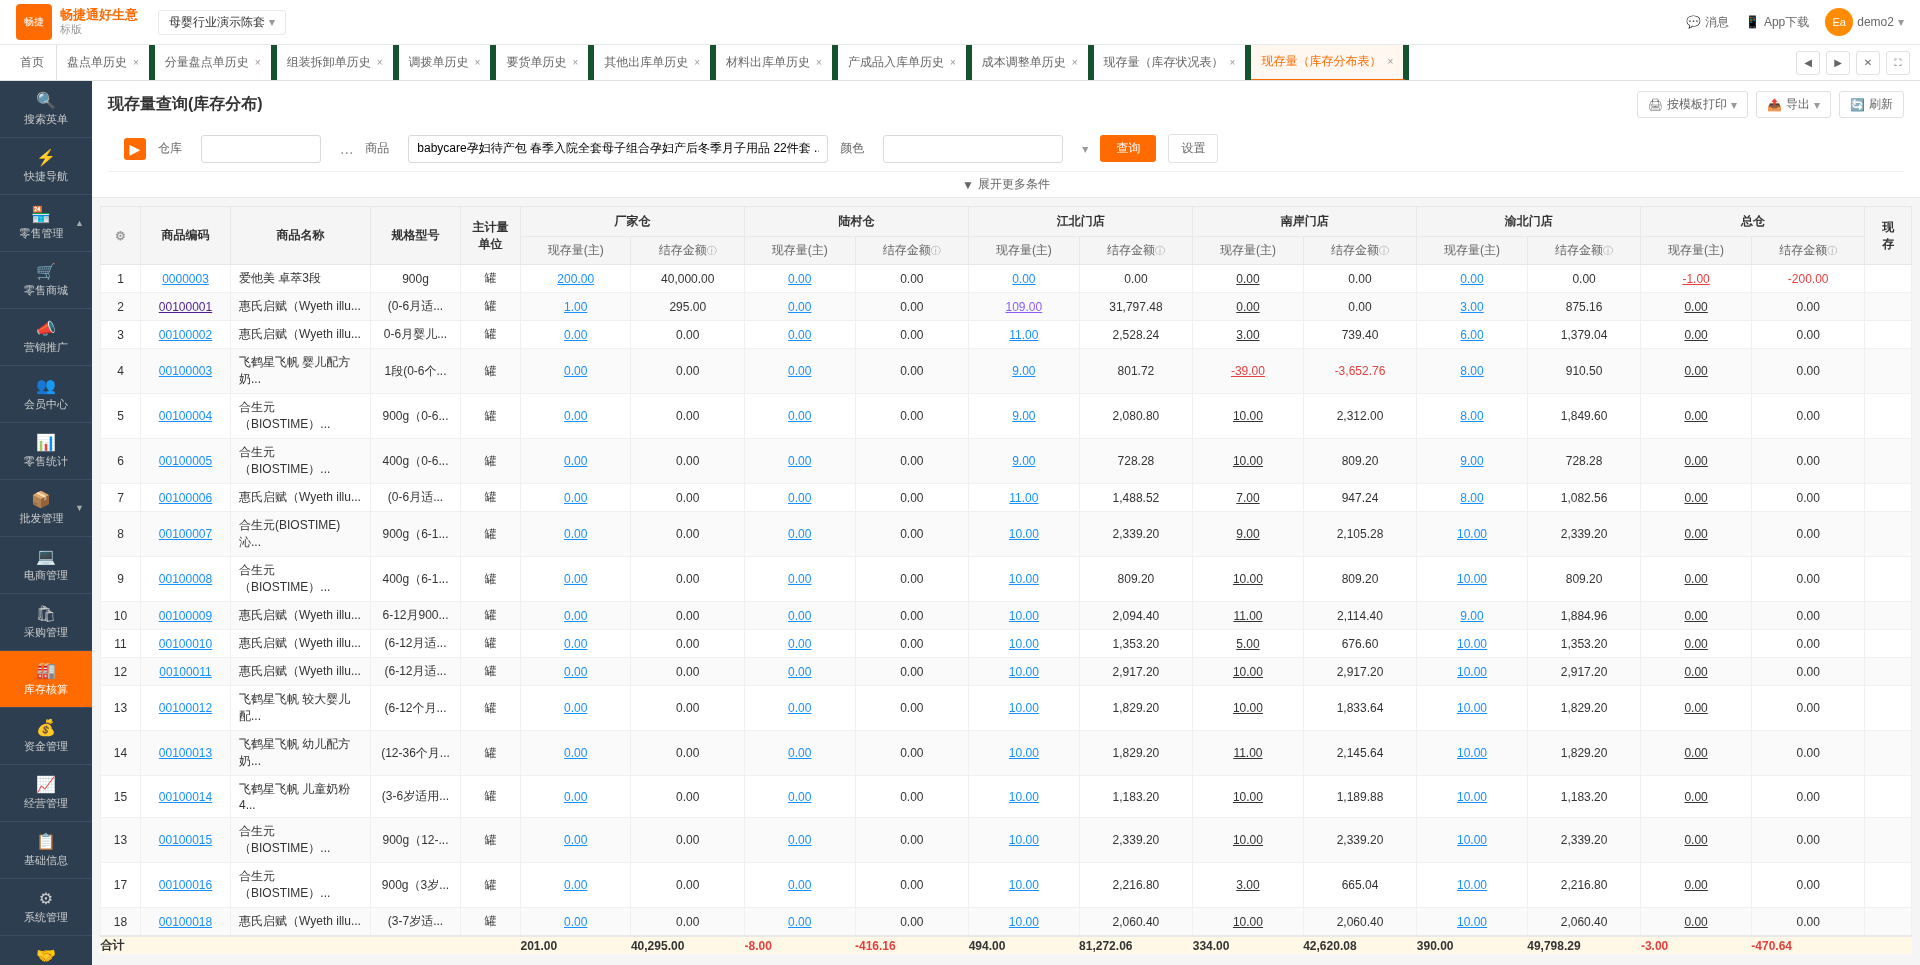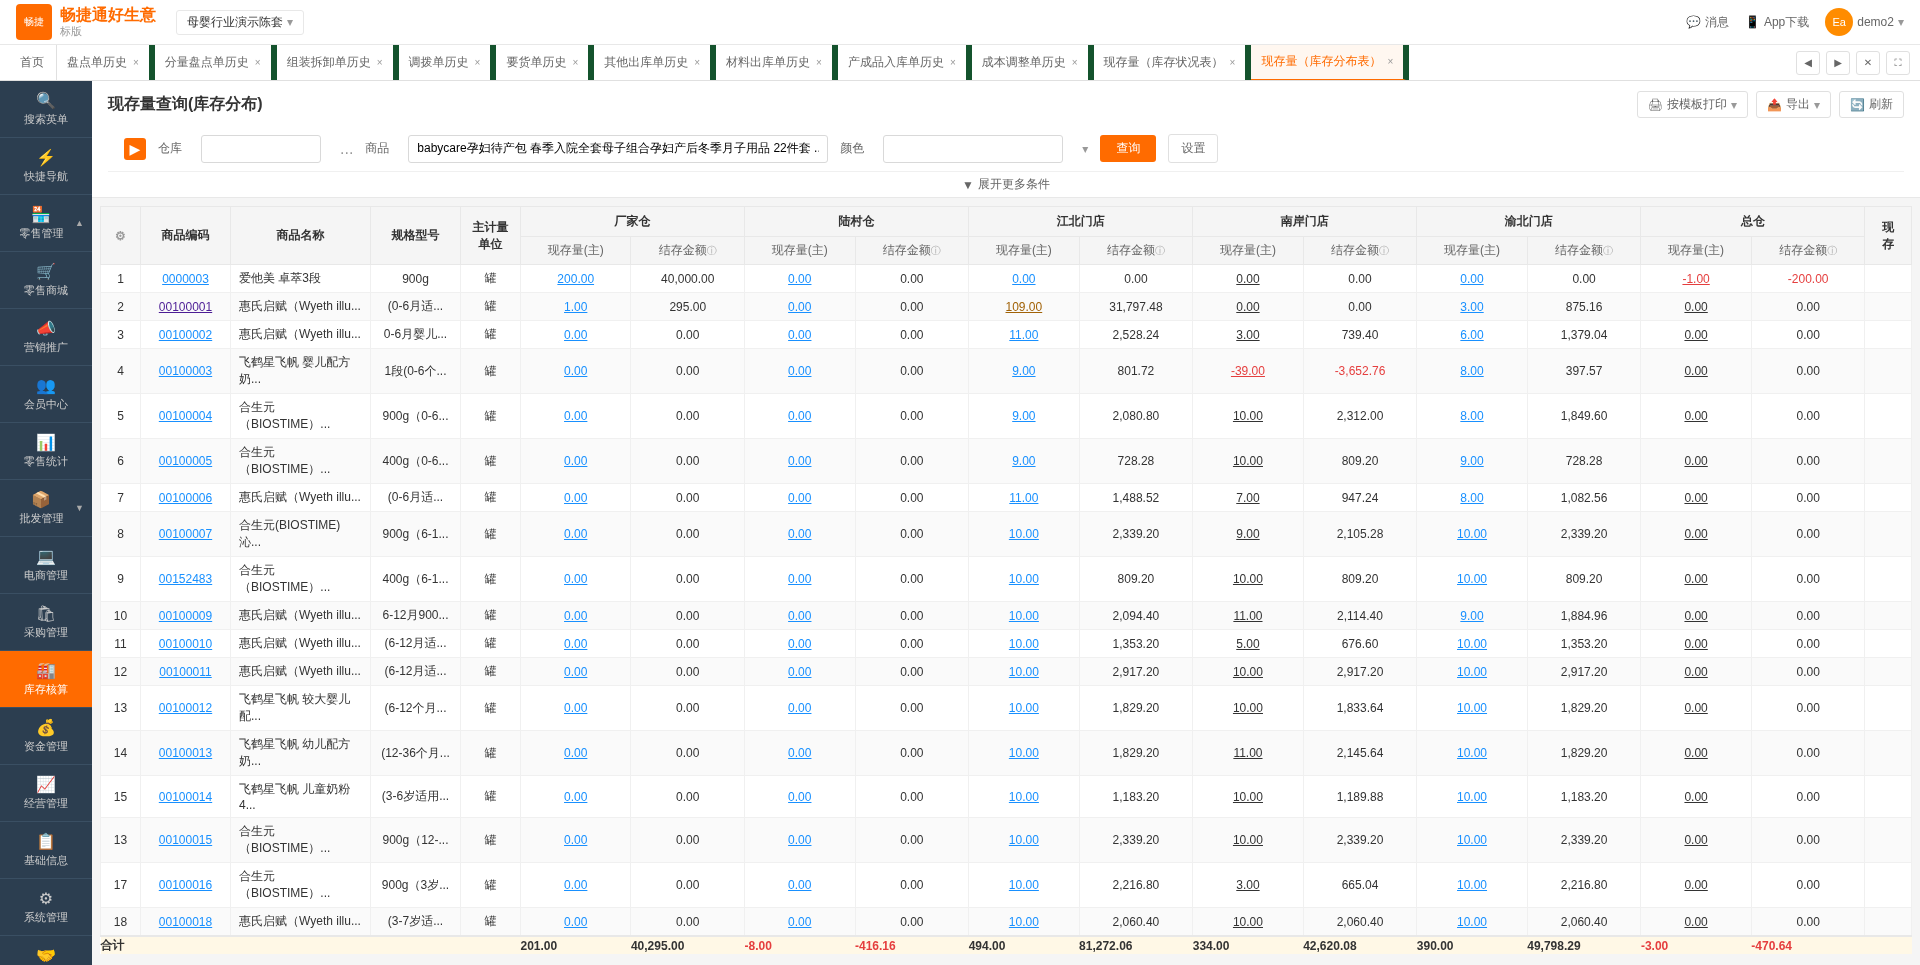--- a/index.html
+++ b/index.html
@@ -14,21 +14,21 @@
       align-items: center;
       padding: 0 16px;
       justify-content: space-between;
     }
     .logo-area {
       display: flex;
       align-items: center;
       gap: 8px;
     }
     .logo-text {
-      font-size: 16px;
+      font-size: 13px;
       color: #ff6b00;
       font-weight: bold;
       line-height: 1.2;
     }
     .logo-sub { font-size: 11px; color: #999; }
     .top-right {
       display: flex;
       align-items: center;
       gap: 16px;
     }
@@ -593,21 +593,21 @@
               <tr style="background: rgb(250, 250, 250);">
     <td>2</td>
     <td class="underline" style="color:#4c1d95;cursor:pointer;">00100001</td>
     <td class="text-left">惠氏启赋（Wyeth illu...</td>
     <td>(0-6月适...</td>
     <td>罐</td>
     <td class="underline" style="color:#1890ff;cursor:pointer;">1.00</td>
     <td>295.00</td>
     <td class="underline" style="color:#1890ff;cursor:pointer;">0.00</td>
     <td>0.00</td>
-    <td class="underline" style="color:#a16207;cursor:pointer;">109.00</td>
+    <td class="underline" style="color:#8b5cf6;cursor:pointer;">109.00</td>
     <td>31,797.48</td>
     <td class="underline">0.00</td>
     <td class="">0.00</td>
     <td class="underline" style="color:#1890ff;cursor:pointer;">3.00</td>
     <td>875.16</td>
     <td class="underline">0.00</td>
     <td class="">0.00</td>
     <td></td>
   </tr>
               <tr>
@@ -638,21 +638,21 @@
     <td>罐</td>
     <td class="underline" style="color:#1890ff;cursor:pointer;">0.00</td>
     <td>0.00</td>
     <td class="underline" style="color:#1890ff;cursor:pointer;">0.00</td>
     <td>0.00</td>
     <td class="underline" style="color:#1890ff;cursor:pointer;">9.00</td>
     <td>801.72</td>
     <td class="red underline">-39.00</td>
     <td class="red">-3,652.76</td>
     <td class="underline" style="color:#1890ff;cursor:pointer;">8.00</td>
-    <td>397.57</td>
+    <td>910.50</td>
     <td class="underline">0.00</td>
     <td class="">0.00</td>
     <td></td>
   </tr>
               <tr>
     <td>5</td>
     <td class="underline" style="color:#1890ff;cursor:pointer;">00100004</td>
     <td class="text-left">合生元（BIOSTIME）...</td>
     <td>900g（0-6...</td>
     <td>罐</td>
@@ -725,21 +725,21 @@
     <td class="underline">9.00</td>
     <td class="">2,105.28</td>
     <td class="underline" style="color:#1890ff;cursor:pointer;">10.00</td>
     <td>2,339.20</td>
     <td class="underline">0.00</td>
     <td class="">0.00</td>
     <td></td>
   </tr>
               <tr>
     <td>9</td>
-    <td class="underline" style="color:#1890ff;cursor:pointer;">00152483</td>
+    <td class="underline" style="color:#1890ff;cursor:pointer;">00100008</td>
     <td class="text-left">合生元（BIOSTIME）...</td>
     <td>400g（6-1...</td>
     <td>罐</td>
     <td class="underline" style="color:#1890ff;cursor:pointer;">0.00</td>
     <td>0.00</td>
     <td class="underline" style="color:#1890ff;cursor:pointer;">0.00</td>
     <td>0.00</td>
     <td class="underline" style="color:#1890ff;cursor:pointer;">10.00</td>
     <td>809.20</td>
     <td class="underline">10.00</td>

